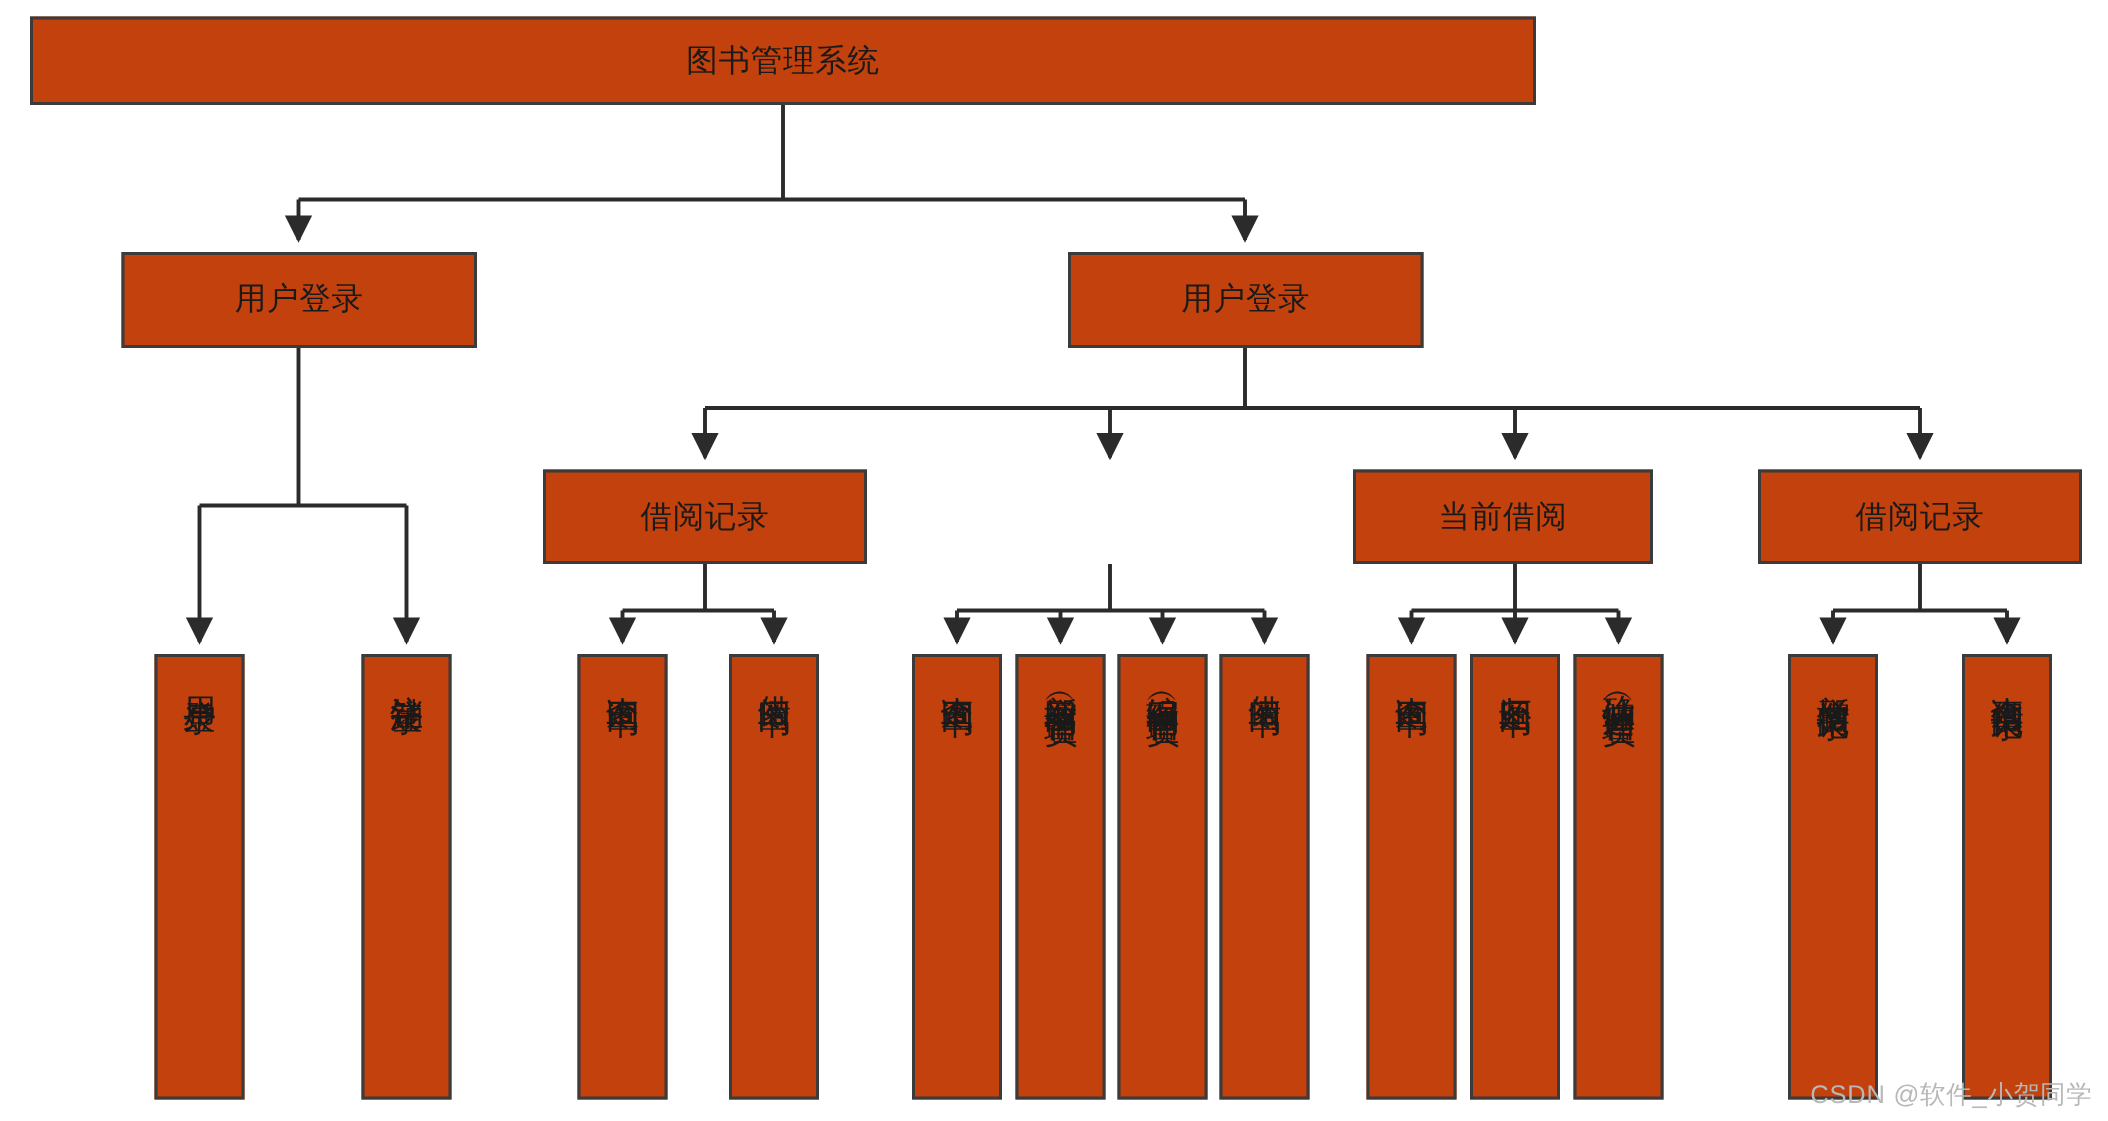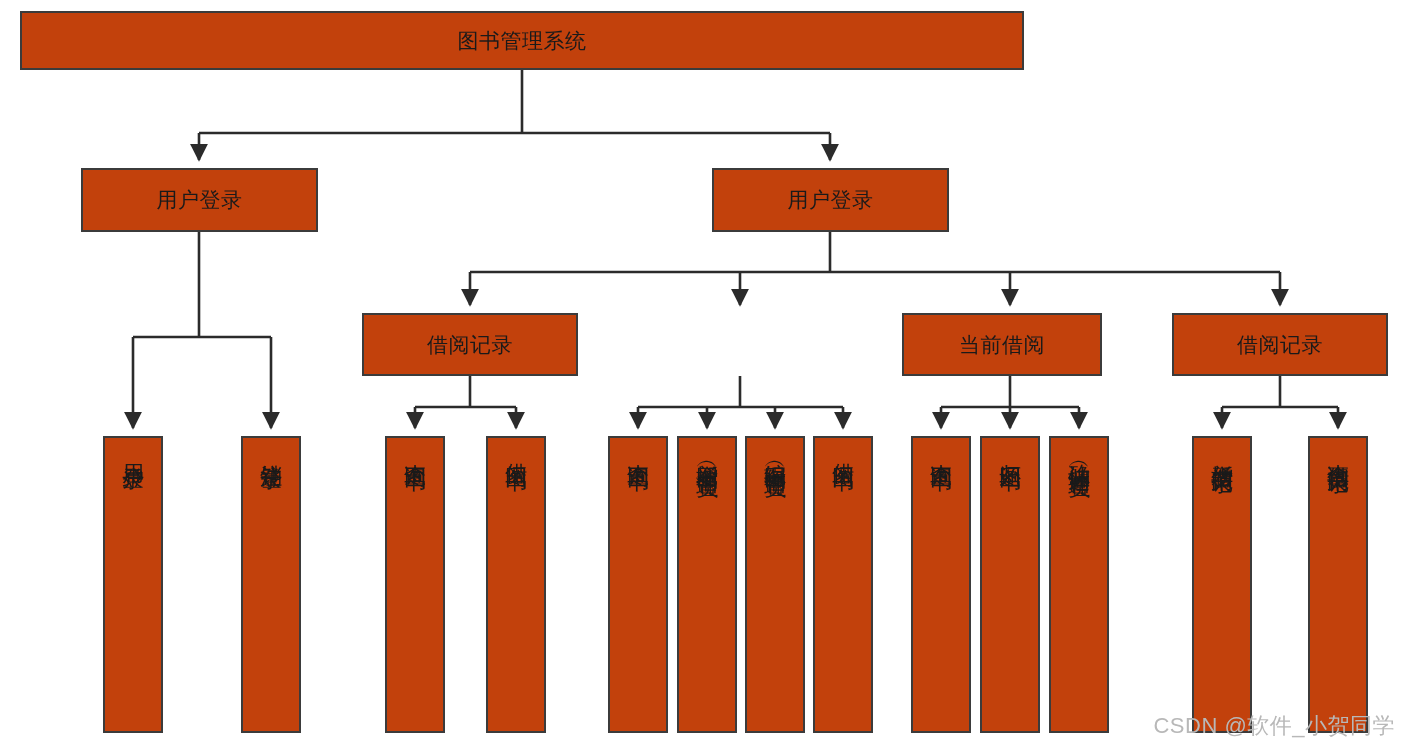--- a/index.html
+++ b/index.html
@@ -59,21 +59,21 @@
     text-orientation: upright;
     font-size: 22px;
     line-height: 1.02;
     letter-spacing: 2px;
     white-space: nowrap;
   }
   .watermark {
     position: absolute;
     right: 10px;
     bottom: 6px;
-    font-size: 22px;
+    font-size: 17px;
     color: #b8b8b8;
     letter-spacing: 0.5px;
     z-index: 3;
     white-space: nowrap;
   }
 </style>
 </head>
 <body>
 
 <div id="canvas">

